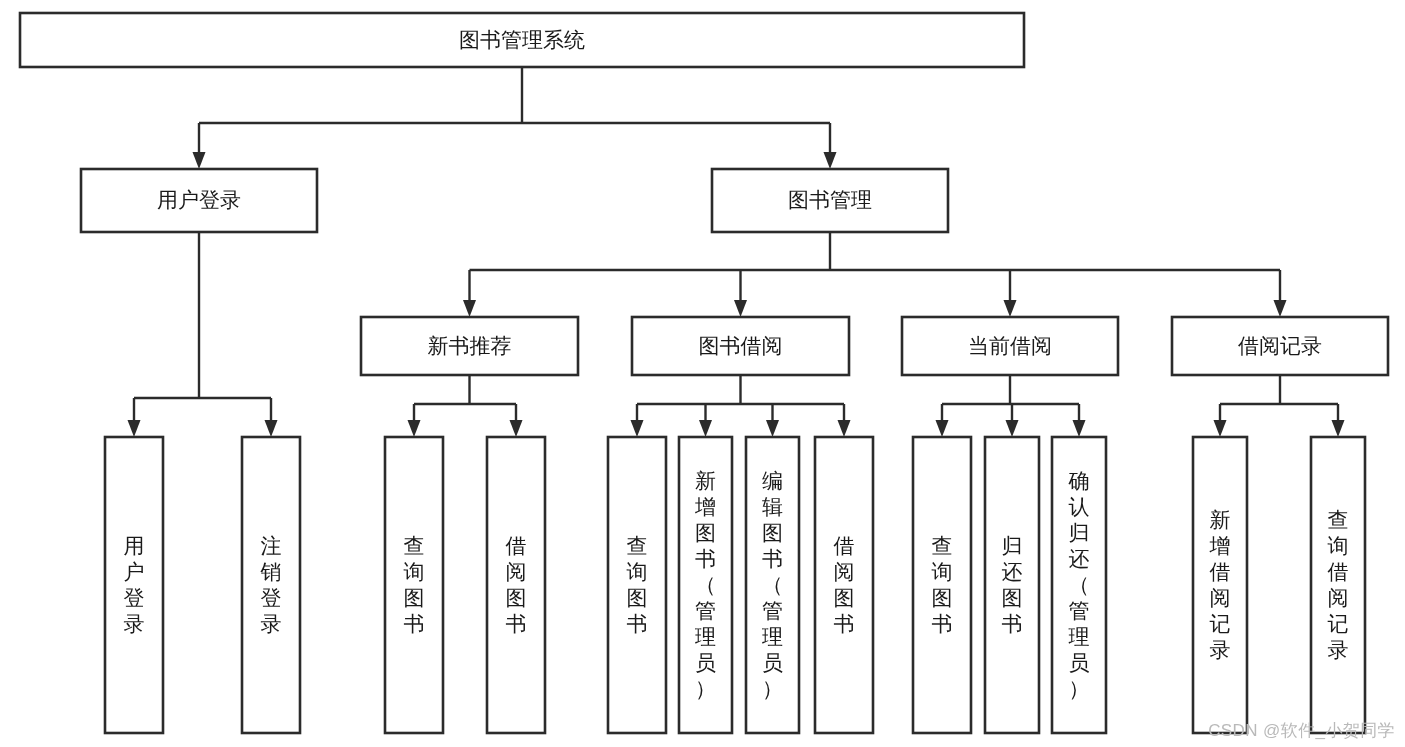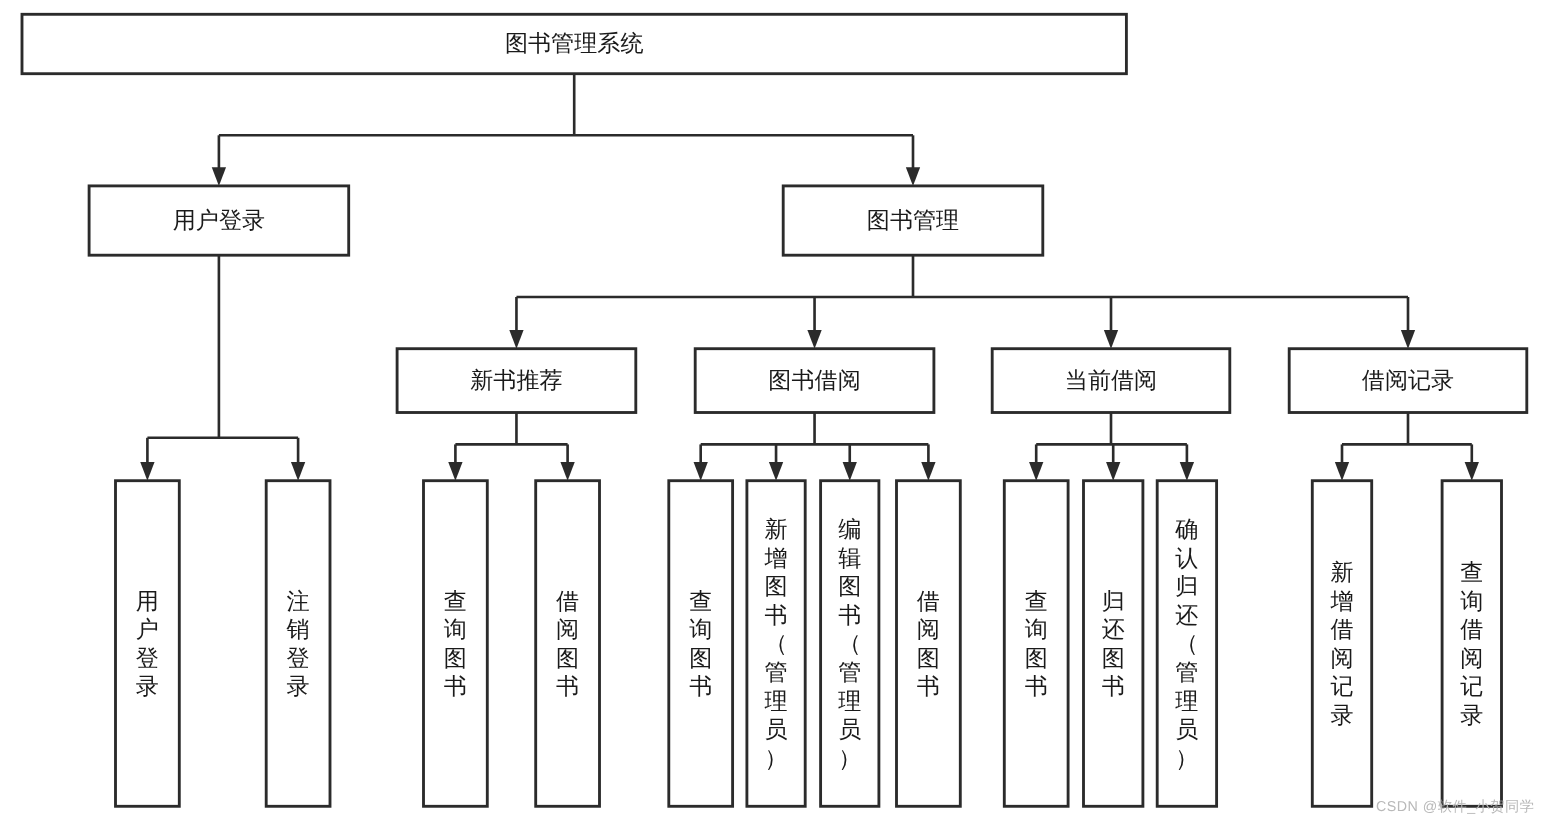--- a/index.html
+++ b/index.html
@@ -56,21 +56,21 @@
     fill: #1a1a1a;
     font-family: "Liberation Sans", "DejaVu Sans", sans-serif;
     font-size: 21px;
     text-anchor: middle;
   }
   .watermark-text {
     position: absolute;
     right: 10px;
     bottom: 5px;
     font-family: "Liberation Sans", "DejaVu Sans", sans-serif;
-    font-size: 13px;
+    font-size: 17px;
     color: #b9b9b9;
     white-space: nowrap;
     letter-spacing: 0.4px;
     user-select: none;
   }
 </style>
 </head>
 <body>
 
 <div id="diagram-root">

